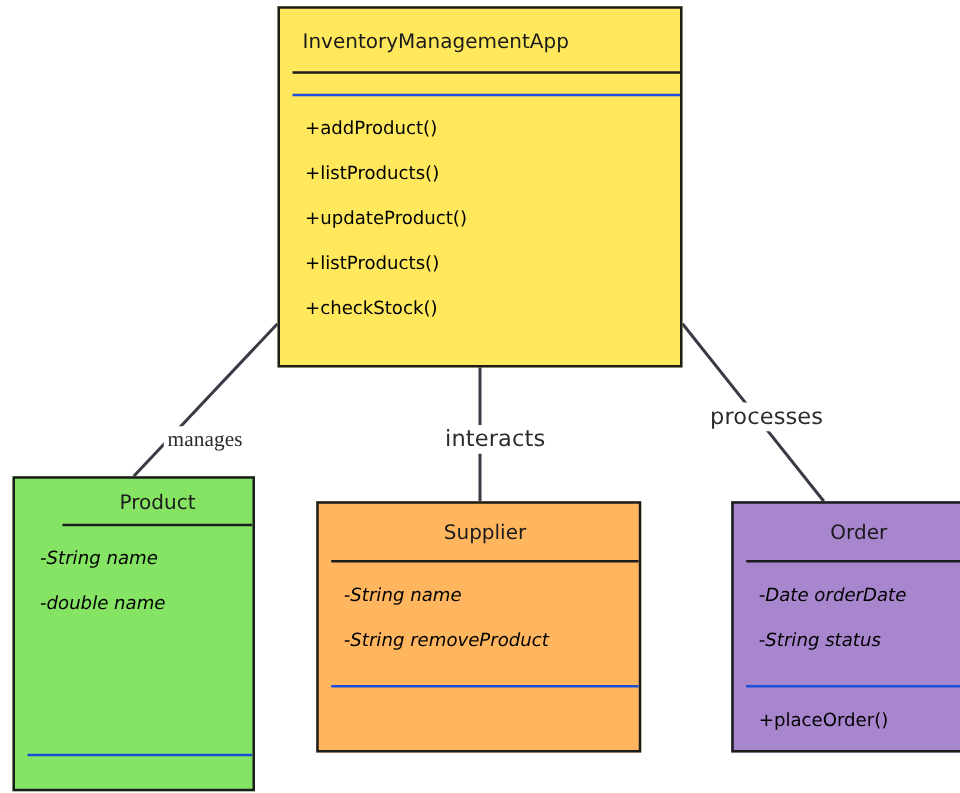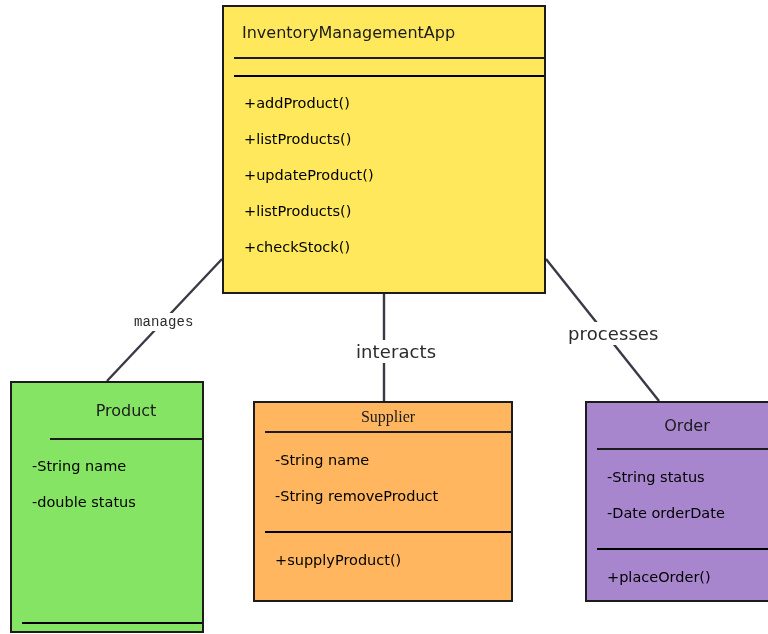--- a/index.html
+++ b/index.html
@@ -34,22 +34,23 @@
 
   
   .edge-label {
     position: absolute;
     font-size: 18px;
     color: #2b2b2b;
     white-space: nowrap;
     letter-spacing: 0.1px;
   }
   .edge-label.serifish {
-    font-family: Liberation Mono, monospace;
-    font-size: 14px;
+    font-family: Liberation Serif, serif;
+    font-size: 17px;
+    margin-top: 28px;
   }
   .edge-label.sans {
     font-family: "DejaVu Sans", "Liberation Sans", sans-serif;
   }
 
   
   .uml-class {
     position: absolute;
     box-sizing: border-box;
     border: 2px solid #1c1c1c;
@@ -71,21 +72,22 @@
   }
   .uml-compartment {
     box-sizing: border-box;
     display: flex;
     flex-direction: column;
     justify-content: center;
     padding: 0 10px;
     gap: 0px;
   }
   .uml-compartment.bordered {
-    border-bottom: 2px solid #000000;
+    border-bottom: 2px solid #1d4ed8;
+    font-style: italic;
   }
   .uml-compartment.empty-slim {
     padding: 0;
   }
   .uml-member {
     font-size: 14.5px;
     color: #000000;
     line-height: 1.05;
     white-space: nowrap;
   }
@@ -117,43 +119,40 @@
     <div class="uml-compartment" style="flex:1 1 auto; justify-content:flex-start; padding-top:8px;">
       <div class="uml-member">+addProduct()</div>
       <div class="uml-member">+listProducts()</div>
       <div class="uml-member">+updateProduct()</div>
       <div class="uml-member">+listProducts()</div>
       <div class="uml-member">+checkStock()</div>
     </div>
   </div>
 
   <div class="uml-class box-product" style="left:10px; top:381px; width:194px; height:252px; background:#86E464;">
-    <div class="uml-name" style="height:57px;margin-left:28px;">Product</div>
+    <div class="uml-name" style="height:38px;margin-left:28px;">Product</div>
     <div class="uml-compartment bordered" style="height:184px; justify-content:flex-start; padding-top:8px;">
       <div class="uml-member">-String name</div>
-      <div class="uml-member">-double status</div>
+      <div class="uml-member">-double name</div>
     </div>
     <div class="uml-compartment empty-slim" style="flex:1 1 auto;"></div>
   </div>
 
   <div class="uml-class box-supplier" style="left:253px; top:401px; width:260px; height:201px; background:#FFB65E;">
-    <div class="uml-name" style="height:30px;font-family:Liberation Serif, serif;">Supplier</div>
+    <div class="uml-name" style="height:47px;">Supplier</div>
     <div class="uml-compartment bordered" style="height:100px; justify-content:flex-start; padding-top:9px;">
       <div class="uml-member">-String name</div>
       <div class="uml-member">-String removeProduct</div>
-    </div>
-    <div class="uml-compartment" style="flex:1 1 auto; justify-content:flex-start; padding-top:9px;">
-      <div class="uml-member">+supplyProduct()</div>
     </div>
   </div>
 
   <div class="uml-class box-order" style="left:585px; top:401px; width:194px; height:201px; background:#A786CE;">
     <div class="uml-name" style="height:47px;">Order</div>
     <div class="uml-compartment bordered" style="height:100px; justify-content:flex-start; padding-top:9px;">
+      <div class="uml-member">-Date orderDate</div>
       <div class="uml-member">-String status</div>
-      <div class="uml-member">-Date orderDate</div>
     </div>
     <div class="uml-compartment" style="flex:1 1 auto; justify-content:flex-start; padding-top:9px;">
       <div class="uml-member">+placeOrder()</div>
     </div>
   </div>
 
 </div>
 
 </body></html>

